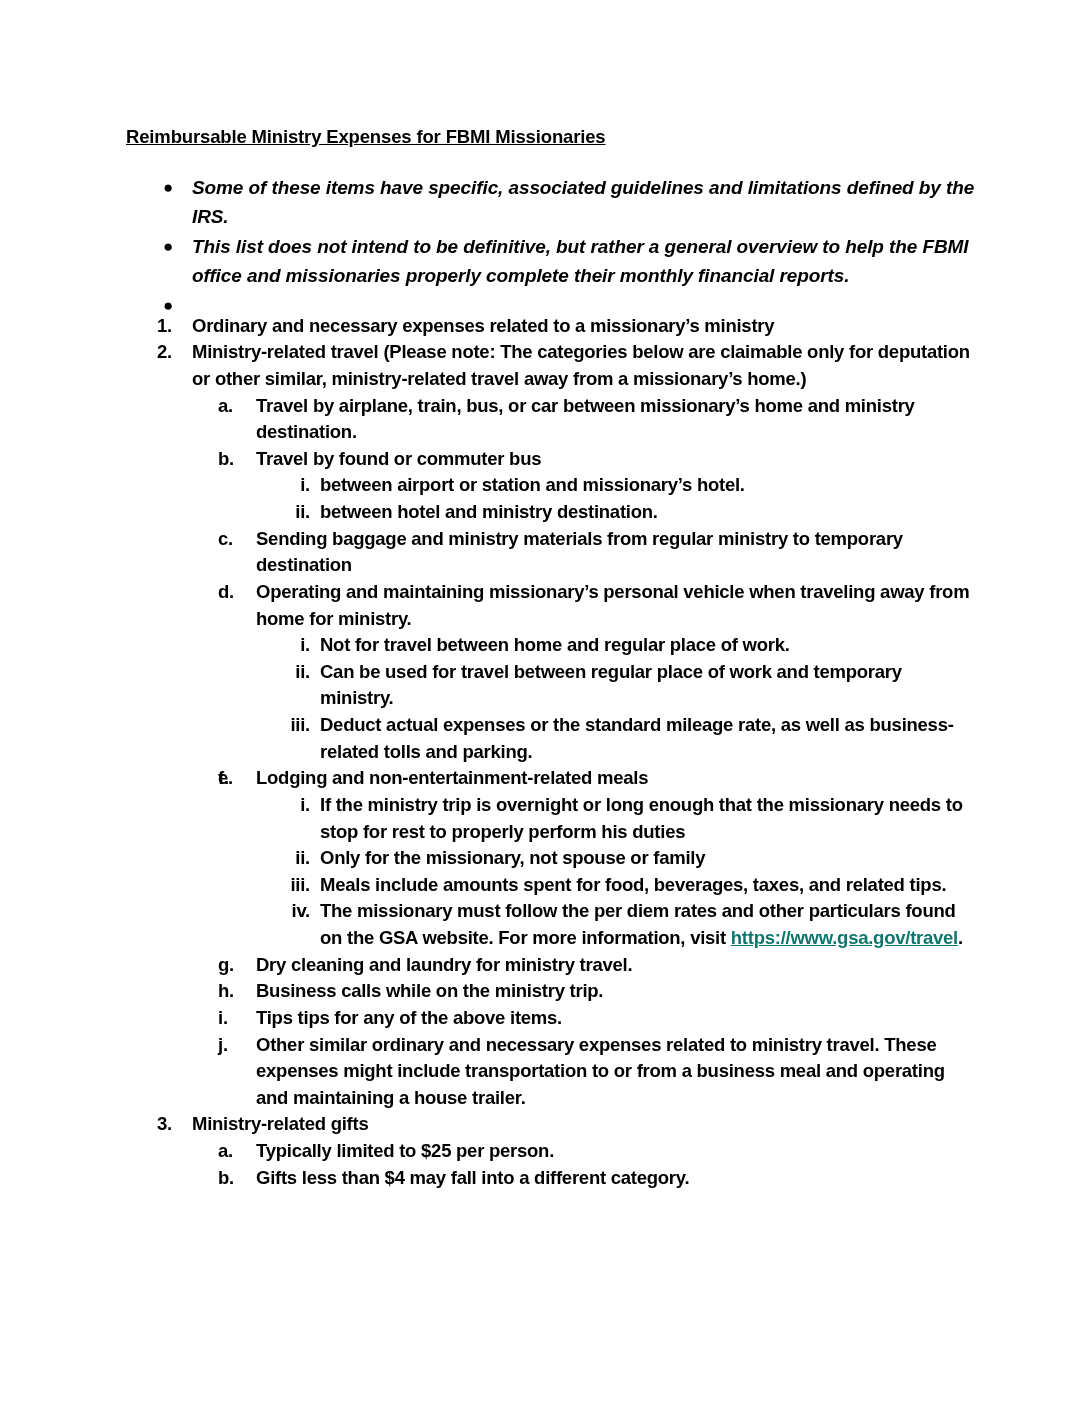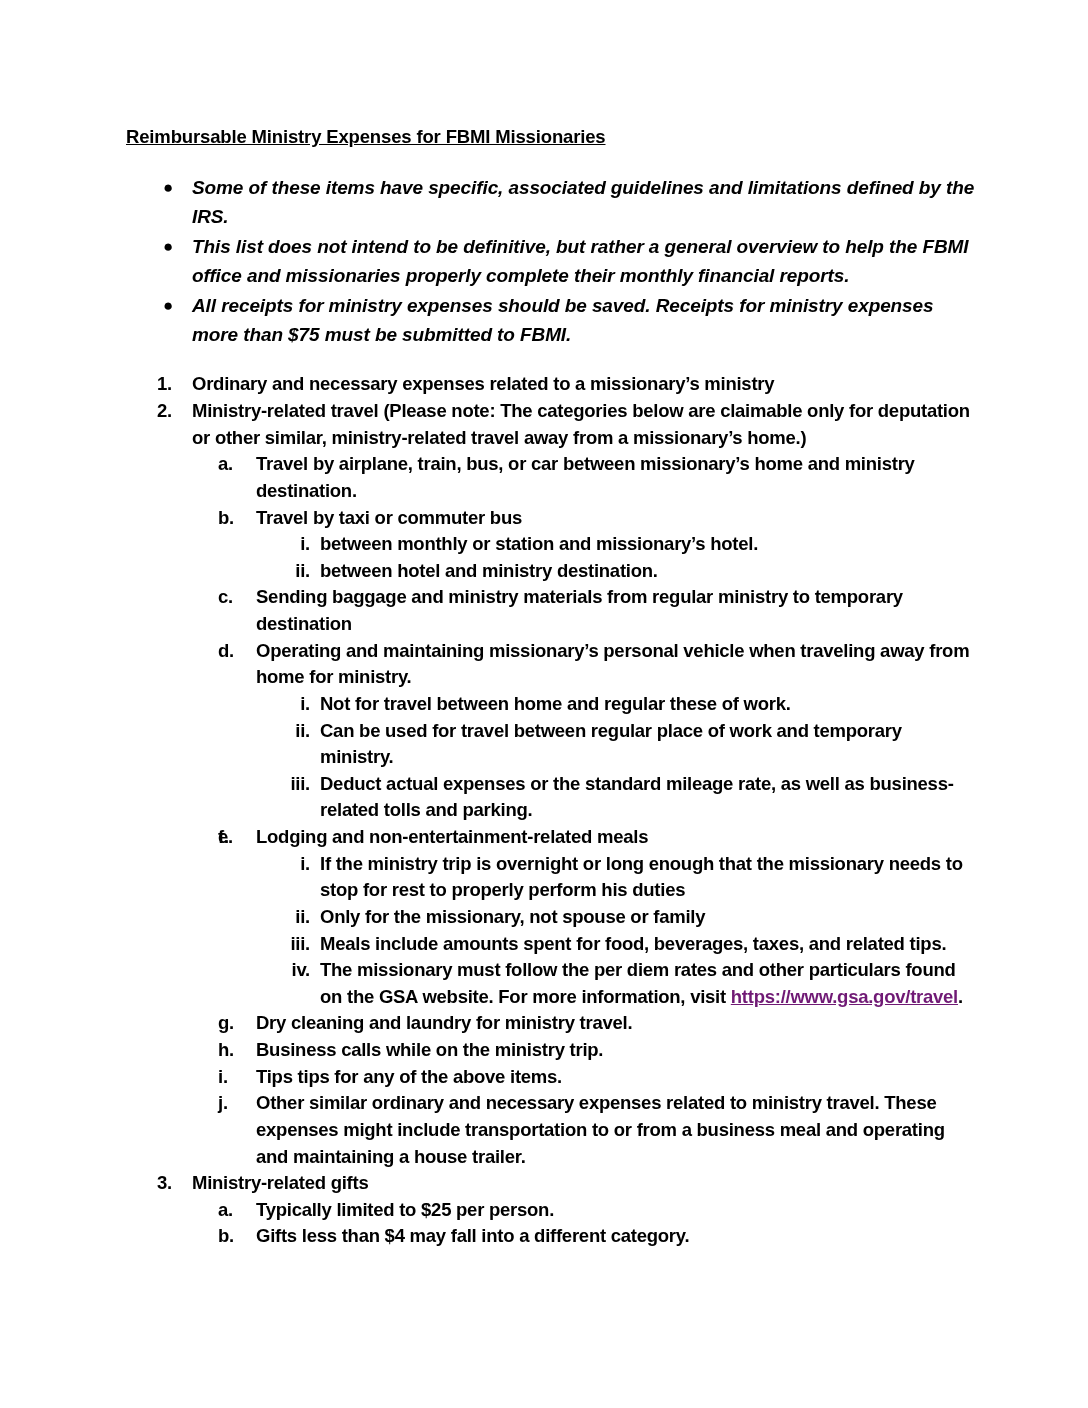--- a/index.html
+++ b/index.html
@@ -120,21 +120,21 @@
   }
   .roman-item > .marker {
     position: absolute;
     left: 126px;
     top: 0;
     width: 58px;
     text-align: right;
   }
 
   .link {
-    color: #701a75;
+    color: #0f766e;
     text-decoration: underline;
   }
 
   .txt { display: inline; }
 </style>
 </head>
 <body>
 
 <div class="page">
 
@@ -144,21 +144,20 @@
     <li class="bullet-item">
       <span class="marker">●</span>
       <span class="txt">Some of these items have specific, associated guidelines and limitations defined by the IRS.</span>
     </li>
     <li class="bullet-item">
       <span class="marker">●</span>
       <span class="txt">This list does not intend to be definitive, but rather a general overview to help the FBMI office and missionaries properly complete their monthly financial reports.</span>
     </li>
     <li class="bullet-item">
       <span class="marker">●</span>
-      <span class="txt">All receipts for ministry expenses should be saved. Receipts for ministry expenses more than $75 must be submitted to FBMI.</span>
     </li>
   </ul>
 
   <ul class="num-list">
 
     <li class="num-item">
       <span class="marker">1.</span>
       <span class="txt">Ordinary and necessary expenses related to a missionary’s ministry</span>
     </li>
 
@@ -168,46 +167,46 @@
     </li>
     <ul class="alpha-list">
 
       <li class="alpha-item">
         <span class="marker">a.</span>
         <span class="txt">Travel by airplane, train, bus, or car between missionary’s home and ministry destination.</span>
       </li>
 
       <li class="alpha-item">
         <span class="marker">b.</span>
-        <span class="txt">Travel by taxi or commuter bus</span>
+        <span class="txt">Travel by found or commuter bus</span>
       </li>
       <ul class="roman-list">
         <li class="roman-item">
           <span class="marker">i.</span>
-          <span class="txt">between monthly or station and missionary’s hotel.</span>
+          <span class="txt">between airport or station and missionary’s hotel.</span>
         </li>
         <li class="roman-item">
           <span class="marker">ii.</span>
           <span class="txt">between hotel and ministry destination.</span>
         </li>
       </ul>
 
       <li class="alpha-item">
         <span class="marker">c.</span>
         <span class="txt">Sending baggage and ministry materials from regular ministry to temporary destination</span>
       </li>
 
       <li class="alpha-item">
         <span class="marker">d.</span>
         <span class="txt">Operating and maintaining missionary’s personal vehicle when traveling away from home for ministry.</span>
       </li>
       <ul class="roman-list">
         <li class="roman-item">
           <span class="marker">i.</span>
-          <span class="txt">Not for travel between home and regular these of work.</span>
+          <span class="txt">Not for travel between home and regular place of work.</span>
         </li>
         <li class="roman-item">
           <span class="marker">ii.</span>
           <span class="txt">Can be used for travel between regular place of work and temporary ministry.</span>
         </li>
         <li class="roman-item">
           <span class="marker">iii.</span>
           <span class="txt">Deduct actual expenses or the standard mileage rate, as well as business-related tolls and parking.</span>
         </li>
       </ul>

